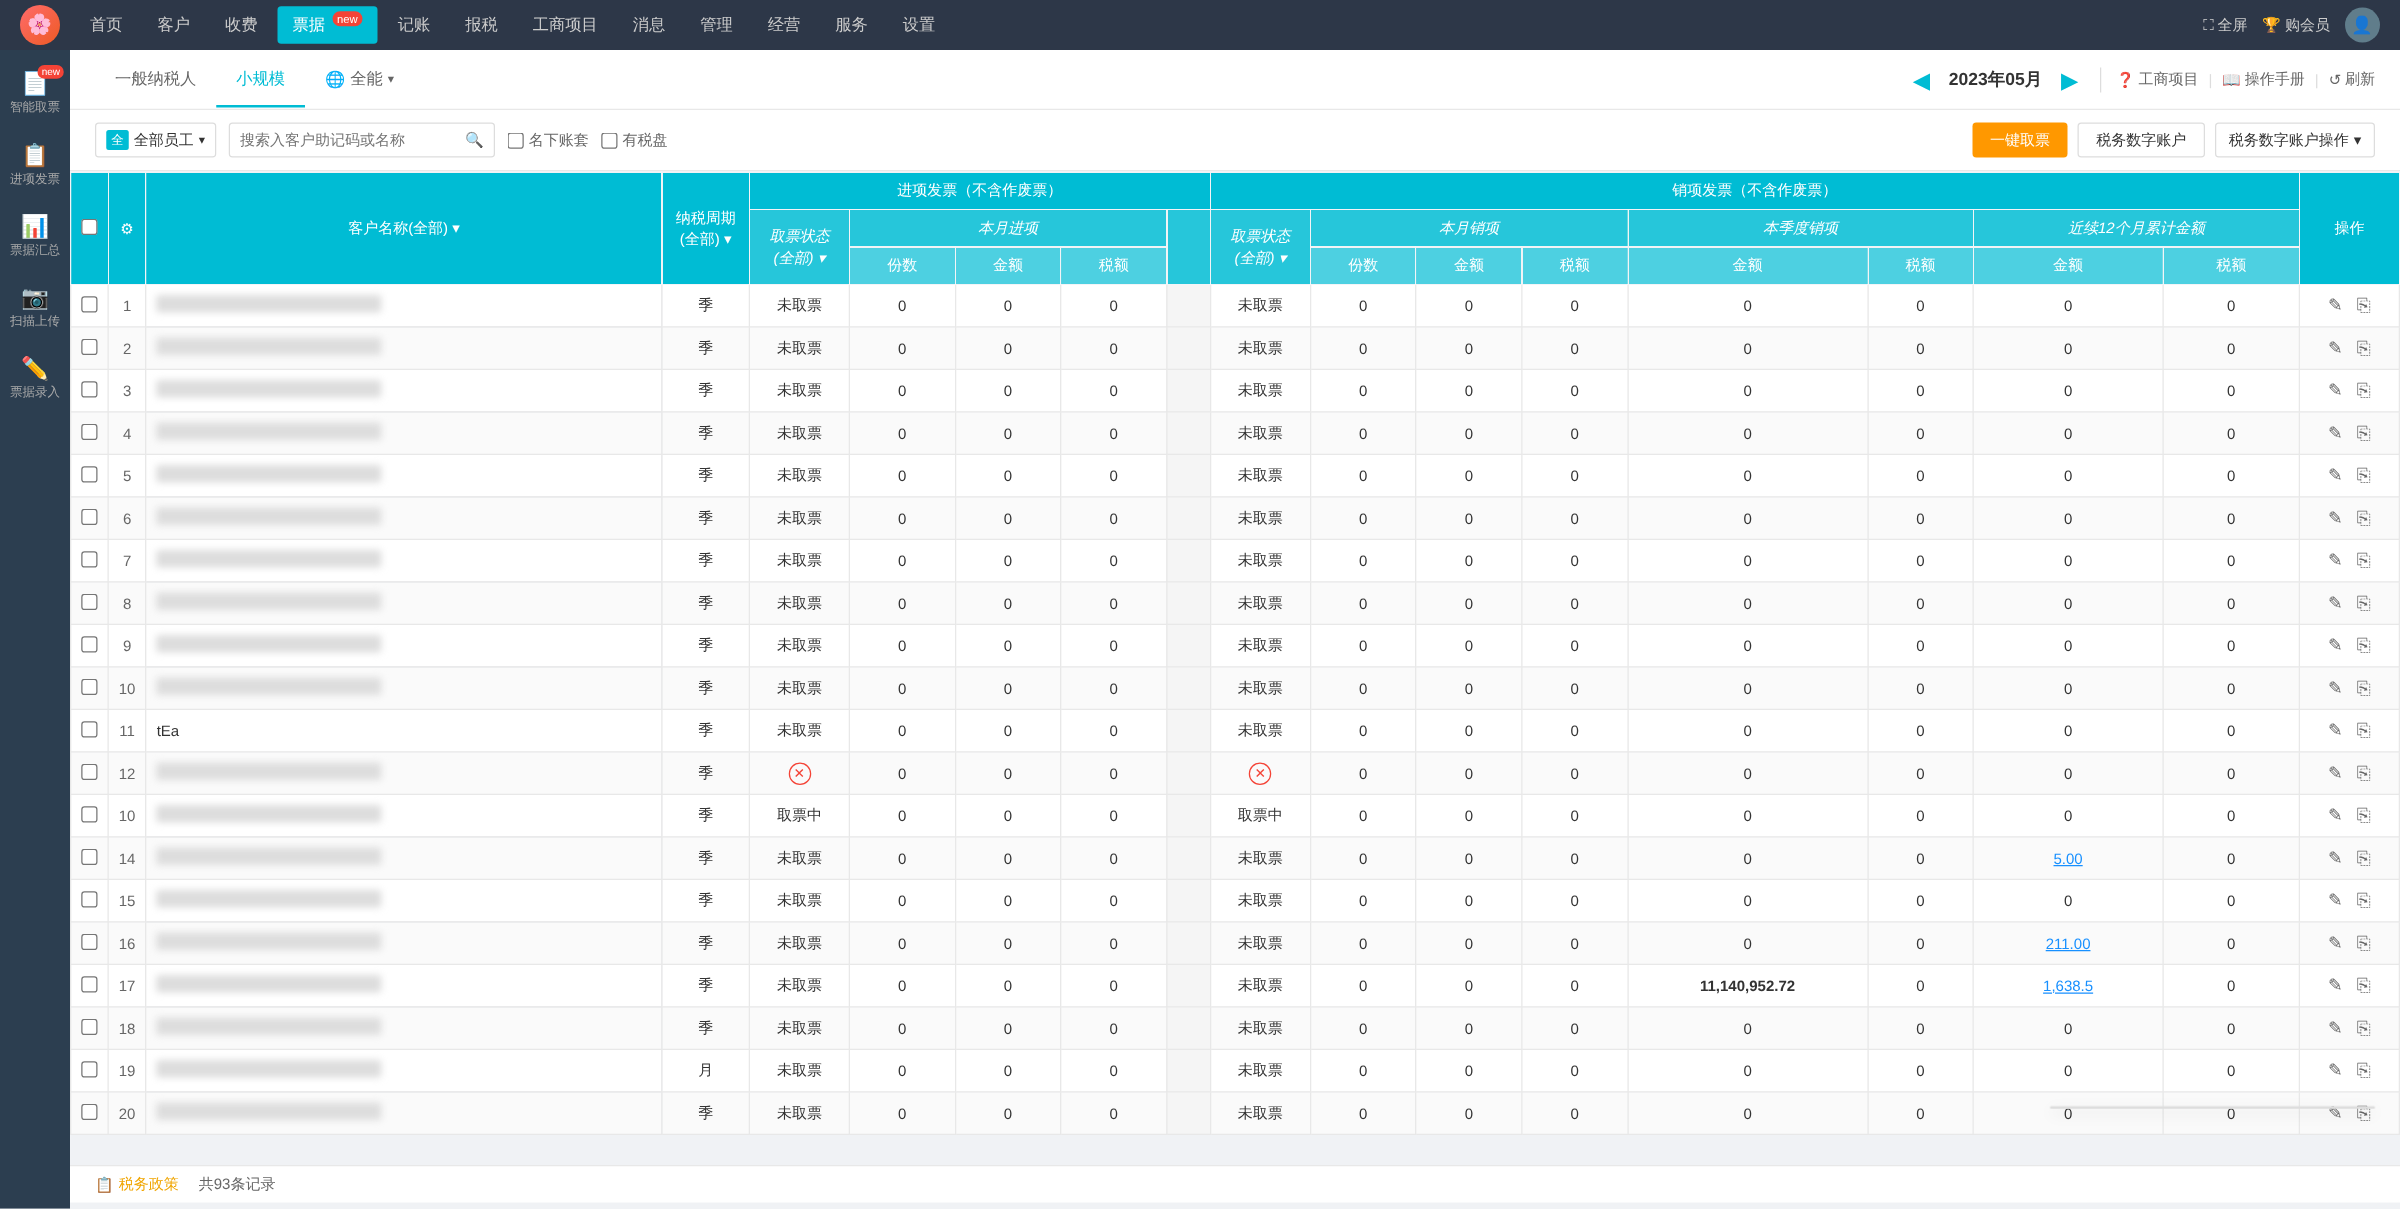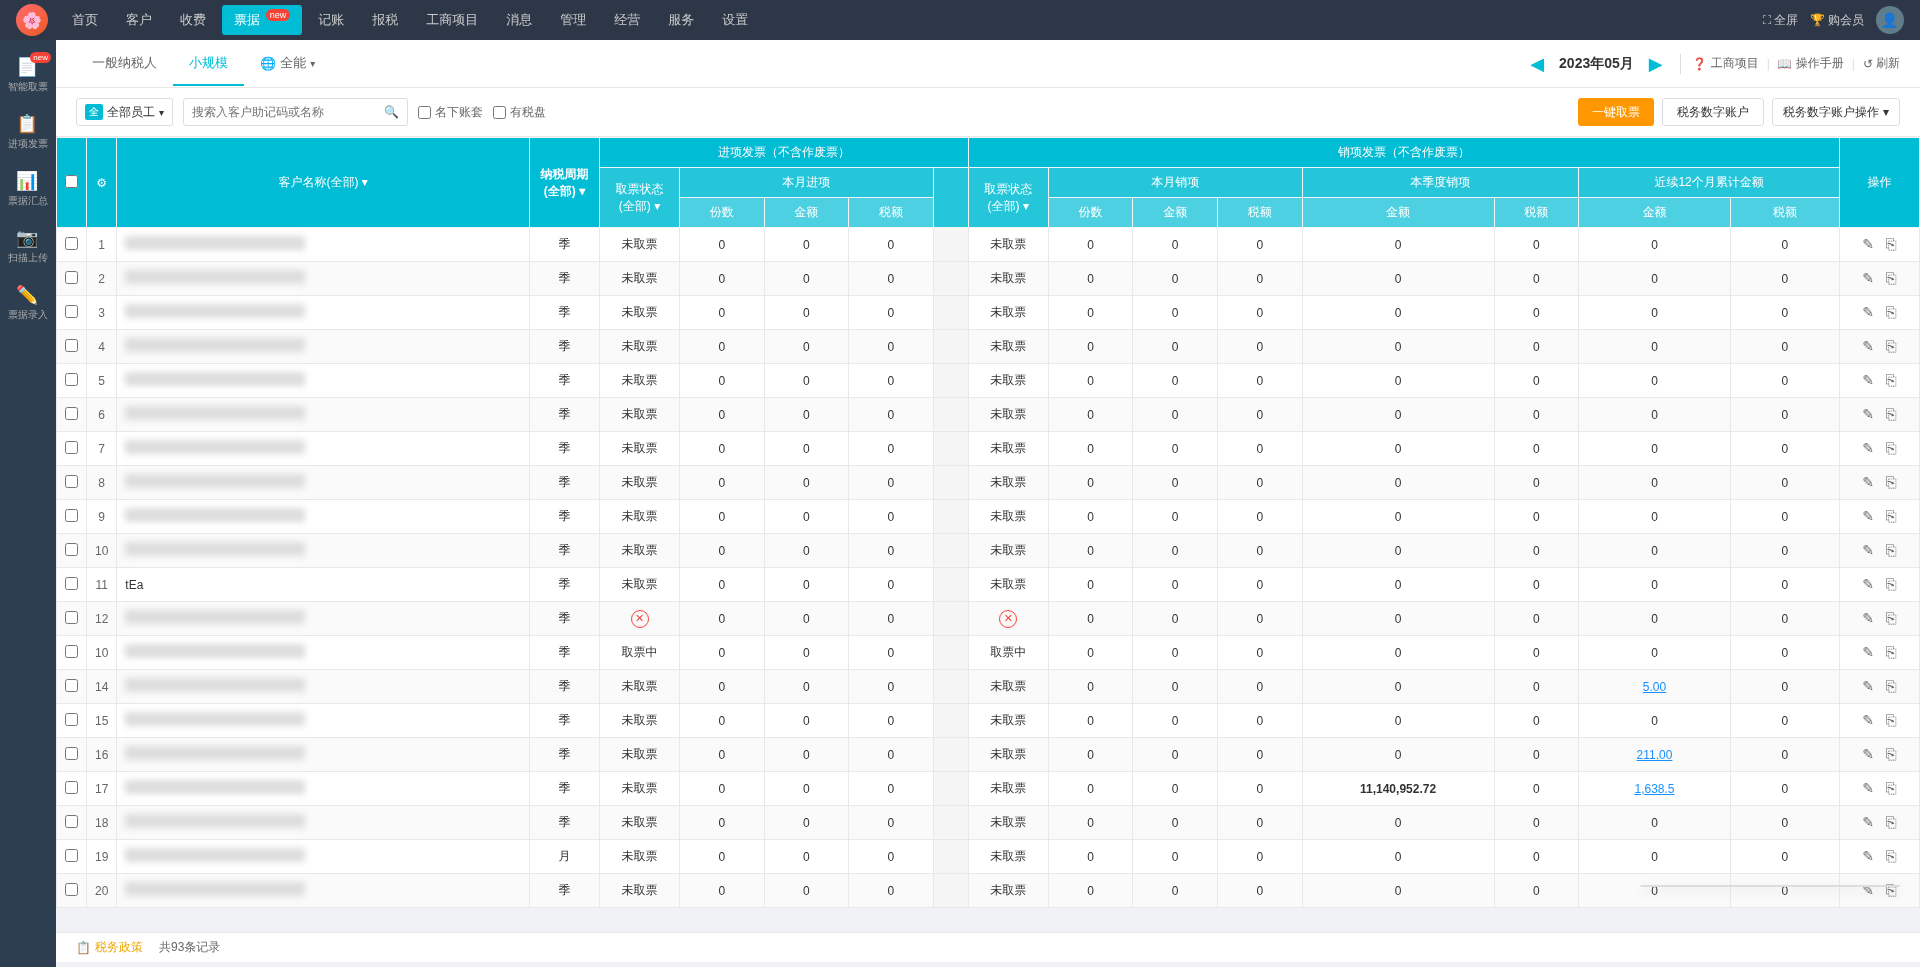--- a/index.html
+++ b/index.html
@@ -19,21 +19,21 @@
     .sidebar { width: 56px; background: #2c3e50; display: flex; flex-direction: column; align-items: center; padding-top: 8px; gap: 4px; }
     .sidebar-item { display: flex; flex-direction: column; align-items: center; padding: 8px 4px; cursor: pointer; border-radius: 4px; width: 50px; color: #aaa; font-size: 10px; gap: 3px; position: relative; }
     .sidebar-item .icon { font-size: 18px; }
 
     
     .main { flex: 1; background: #f0f2f5; overflow: auto; }
 
     
     .filter-bar { background: #fff; padding: 10px 20px; display: flex; align-items: center; gap: 10px; border-bottom: 1px solid #e8e8e8; }
     .filter-select { border: 1px solid #ddd; border-radius: 3px; padding: 4px 8px; font-size: 12px; height: 28px; display: flex; align-items: center; gap: 4px; cursor: pointer; background: #fff; min-width: 90px; }
-    .search-input-wrap { border: 1px solid #ddd; border-radius: 3px; padding: 4px 8px; font-size: 12px; height: 28px; display: flex; align-items: center; gap: 12px; min-width: 200px; }
+    .search-input-wrap { border: 1px solid #ddd; border-radius: 3px; padding: 4px 8px; font-size: 12px; height: 28px; display: flex; align-items: center; gap: 0; min-width: 200px; }
     .search-input-wrap input { border: none; outline: none; font-size: 12px; flex: 1; }
     .checkbox-label { display: flex; align-items: center; gap: 4px; cursor: pointer; font-size: 12px; color: #666; }
     .btn-primary { background: #ff9800; color: #fff; border: none; border-radius: 3px; padding: 5px 14px; cursor: pointer; font-size: 12px; height: 28px; }
     .btn-default { background: #fff; color: #333; border: 1px solid #ddd; border-radius: 3px; padding: 5px 14px; cursor: pointer; font-size: 12px; height: 28px; }
     .btn-dropdown { background: #fff; color: #333; border: 1px solid #ddd; border-radius: 3px; padding: 5px 10px; cursor: pointer; font-size: 12px; height: 28px; display: flex; align-items: center; gap: 4px; }
 
     
     .table-wrap { padding: 0; overflow: auto; }
     table { width: 100%; border-collapse: collapse; font-size: 12px; }
     thead tr th { background: #00bcd4; color: #fff; padding: 6px 8px; text-align: center; border: 1px solid rgba(255,255,255,0.2); white-space: nowrap; font-weight: normal; position: sticky; top: 0; z-index: 10; }
@@ -206,26 +206,26 @@
       <table>
         <thead>
           <tr>
             <th rowspan="3" style="width:30px;">
               <input type="checkbox" style="">
             </th>
             <th rowspan="3" style="width:30px;">
               <span>⚙</span>
             </th>
             <th rowspan="3" style="min-width:200px;">客户名称(全部) <span style="cursor:pointer;">▾</span></th>
-            <th rowspan="3" style="width:70px;font-weight:bold;">纳税周期<br>(全部) <span style="cursor:pointer;">▾</span></th>
+            <th rowspan="3" style="width:70px;">纳税周期<br>(全部) <span style="cursor:pointer;">▾</span></th>
             <th colspan="5" style="background:#00bcd4;">进项发票（不含作废票）</th>
             <th colspan="8" style="background:#00bcd4;">销项发票（不含作废票）</th>
             <th rowspan="3" style="width:80px;">操作</th>
           </tr>
-          <tr style="background:#5eead4;">
+          <tr style="background:#5eead4;font-style:italic;">
             <th rowspan="2" style="width:80px;background:#26c6da;">取票状态<br>(全部) <span style="cursor:pointer;">▾</span></th>
             <th colspan="3" style="background:#26c6da;">本月进项</th>
             <th rowspan="2" style="background:#26c6da;"></th>
             <th rowspan="2" style="width:80px;background:#26c6da;">取票状态<br>(全部) <span style="cursor:pointer;">▾</span></th>
             <th colspan="3" style="background:#26c6da;">本月销项</th>
             <th colspan="2" style="background:#26c6da;">本季度销项</th>
             <th colspan="2" style="background:#26c6da;">近续12个月累计金额</th>
           </tr>
           <tr style="background:#4dd0e1;">
             <th style="background:#4dd0e1;">份数</th>

